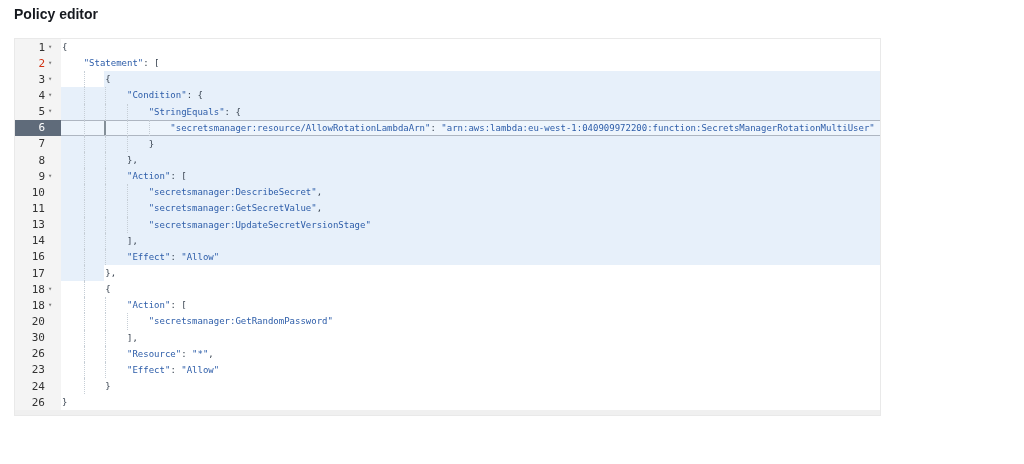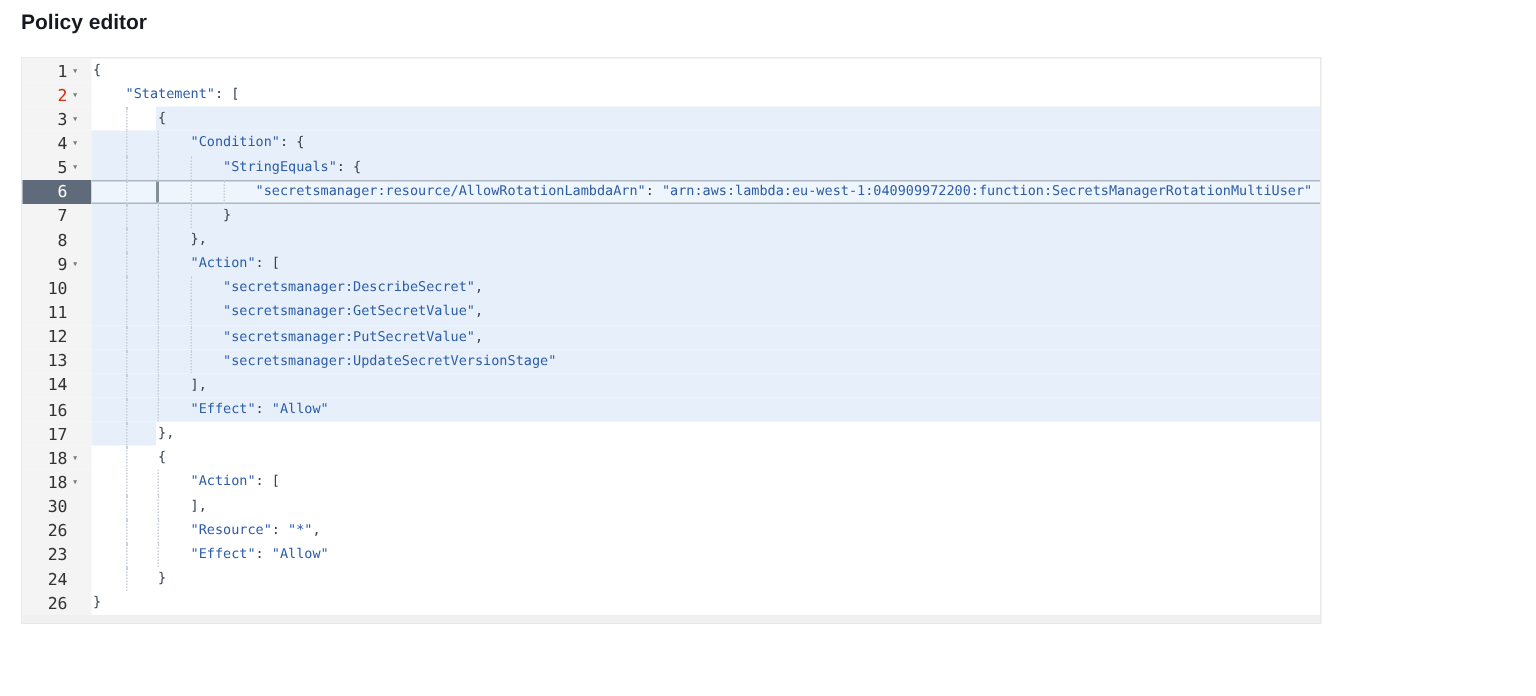--- a/index.html
+++ b/index.html
@@ -128,27 +128,20 @@
       </div>
       <div class="row">
         <div class="gutter-cell">
           <span class="num">11</span>
           <span class="fold"></span>
         </div>
         <div class="content sel"><span class="iu"></span><span class="iu"></span><span class="iu"></span><span class="iu"></span><span class="str">"secretsmanager:GetSecretValue"</span><span class="pun">,</span></div>
       </div>
       <div class="row">
         <div class="gutter-cell">
-          <span class="num">12</span>
-          <span class="fold"></span>
-        </div>
-        <div class="content sel"><span class="iu"></span><span class="iu"></span><span class="iu"></span><span class="iu"></span><span class="str">"secretsmanager:PutSecretValue"</span><span class="pun">,</span></div>
-      </div>
-      <div class="row">
-        <div class="gutter-cell">
           <span class="num">13</span>
           <span class="fold"></span>
         </div>
         <div class="content sel"><span class="iu"></span><span class="iu"></span><span class="iu"></span><span class="iu"></span><span class="str">"secretsmanager:UpdateSecretVersionStage"</span></div>
       </div>
       <div class="row">
         <div class="gutter-cell">
           <span class="num">14</span>
           <span class="fold"></span>
         </div>
@@ -174,20 +167,27 @@
           <span class="fold">▾</span>
         </div>
         <div class="content"><span class="iu"></span><span class="iu"></span><span class="pun">{</span></div>
       </div>
       <div class="row">
         <div class="gutter-cell">
           <span class="num">18</span>
           <span class="fold">▾</span>
         </div>
         <div class="content"><span class="iu"></span><span class="iu"></span><span class="iu"></span><span class="str">"Action"</span><span class="pun">: [</span></div>
+      </div>
+      <div class="row">
+        <div class="gutter-cell">
+          <span class="num">20</span>
+          <span class="fold"></span>
+        </div>
+        <div class="content"><span class="iu"></span><span class="iu"></span><span class="iu"></span><span class="iu"></span><span class="str">"secretsmanager:GetRandomPassword"</span></div>
       </div>
       <div class="row">
         <div class="gutter-cell">
           <span class="num">30</span>
           <span class="fold"></span>
         </div>
         <div class="content"><span class="iu"></span><span class="iu"></span><span class="iu"></span><span class="pun">],</span></div>
       </div>
       <div class="row">
         <div class="gutter-cell">

